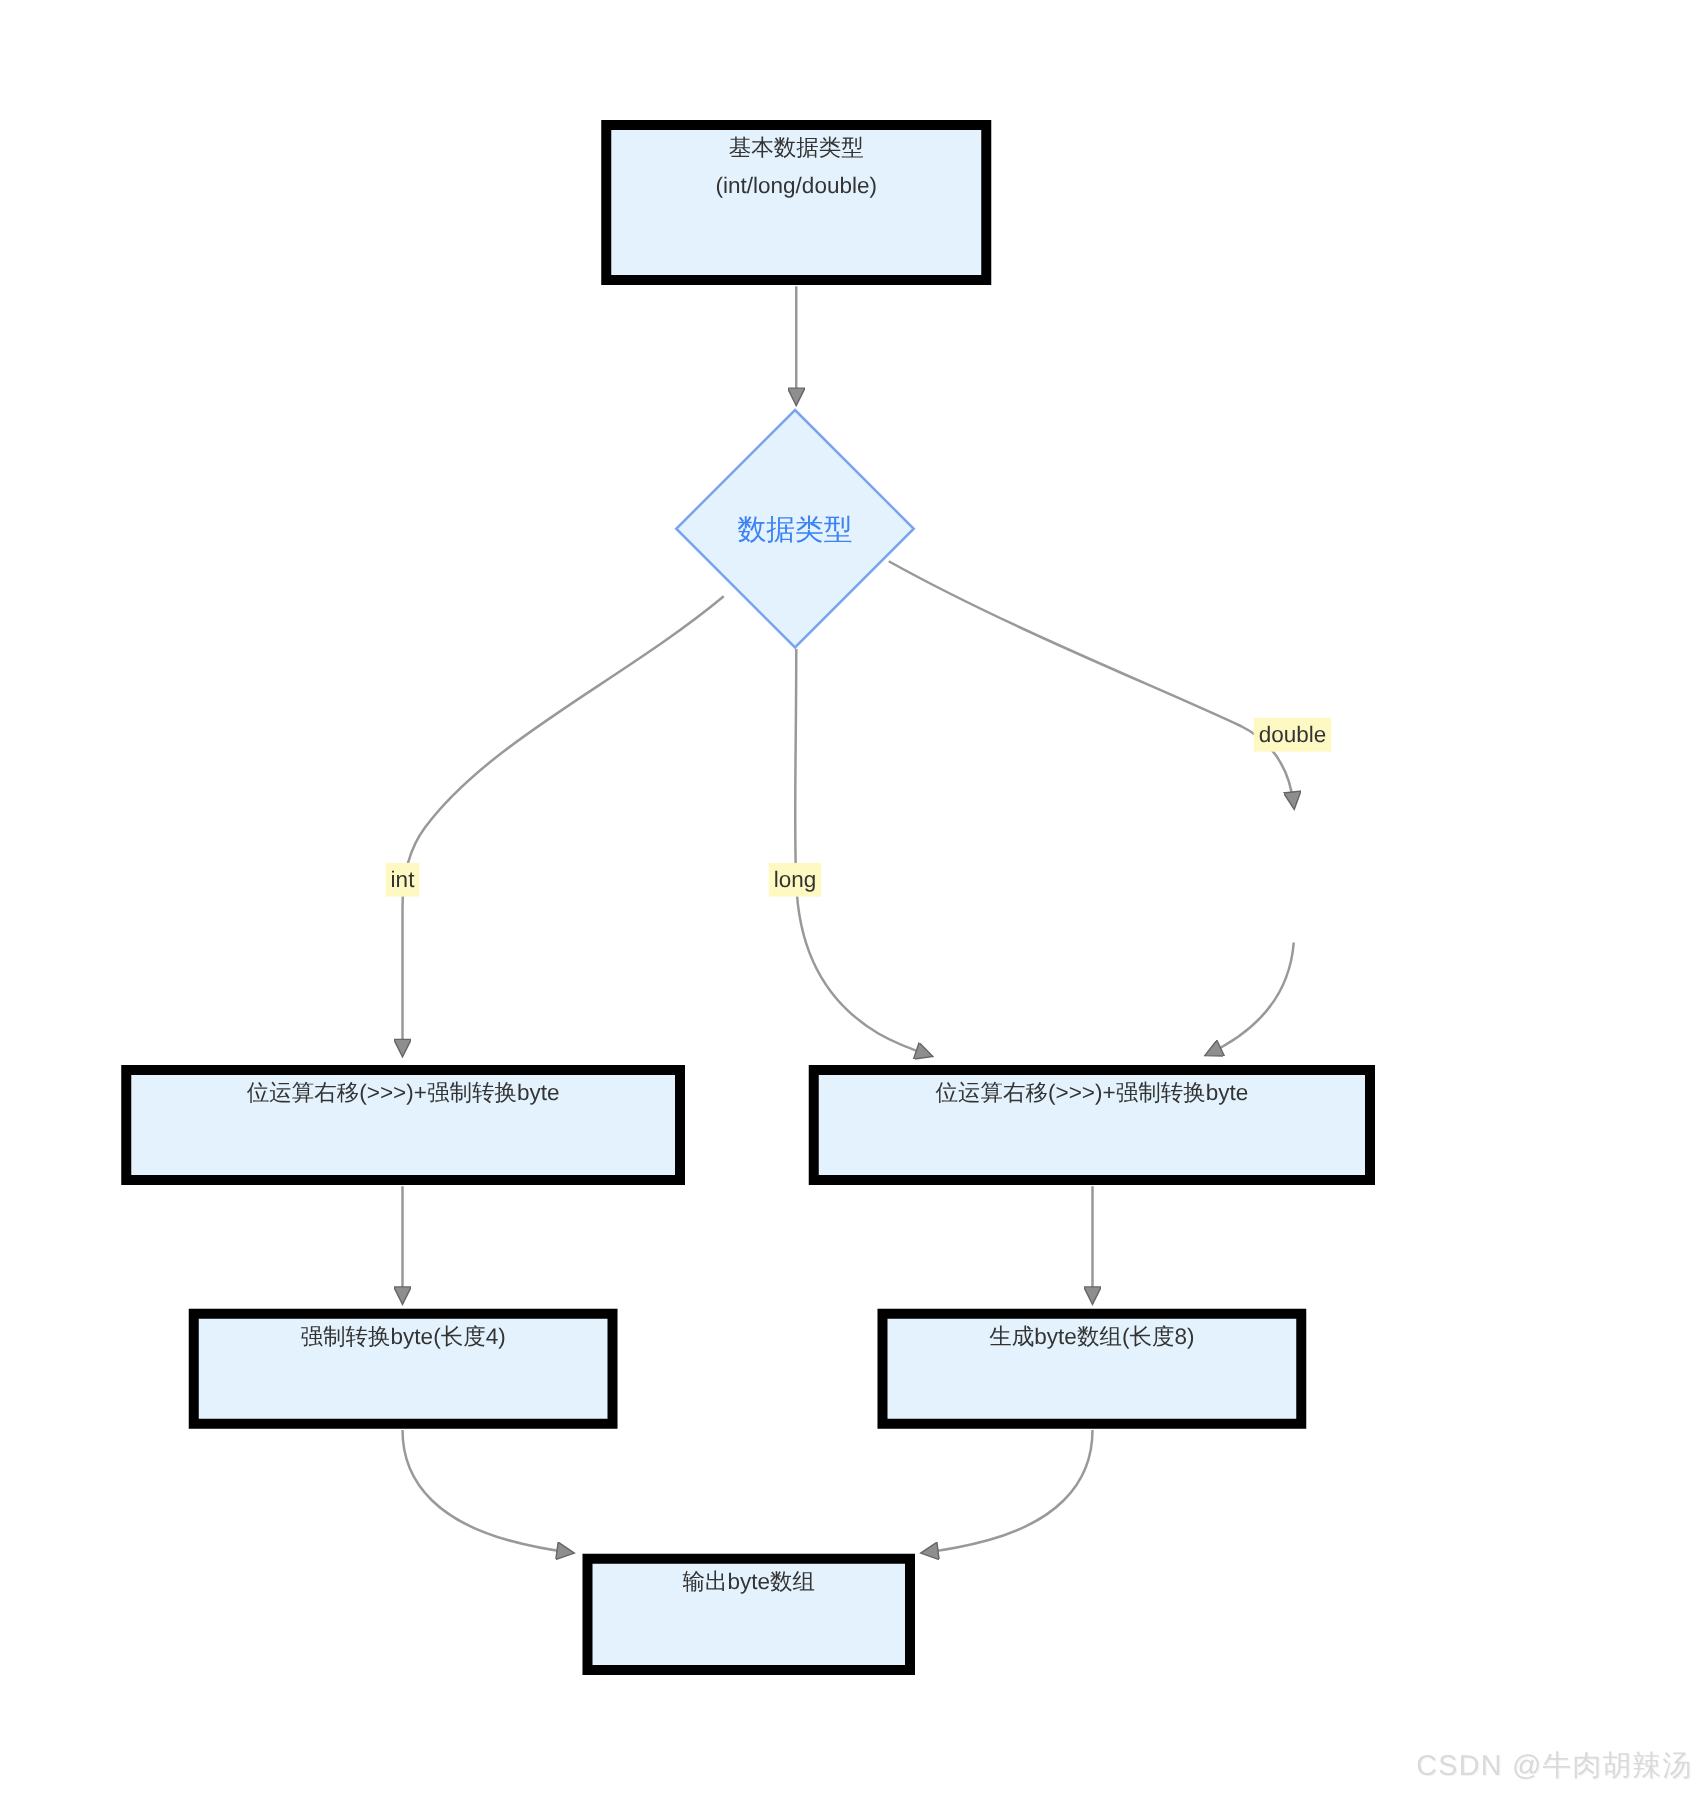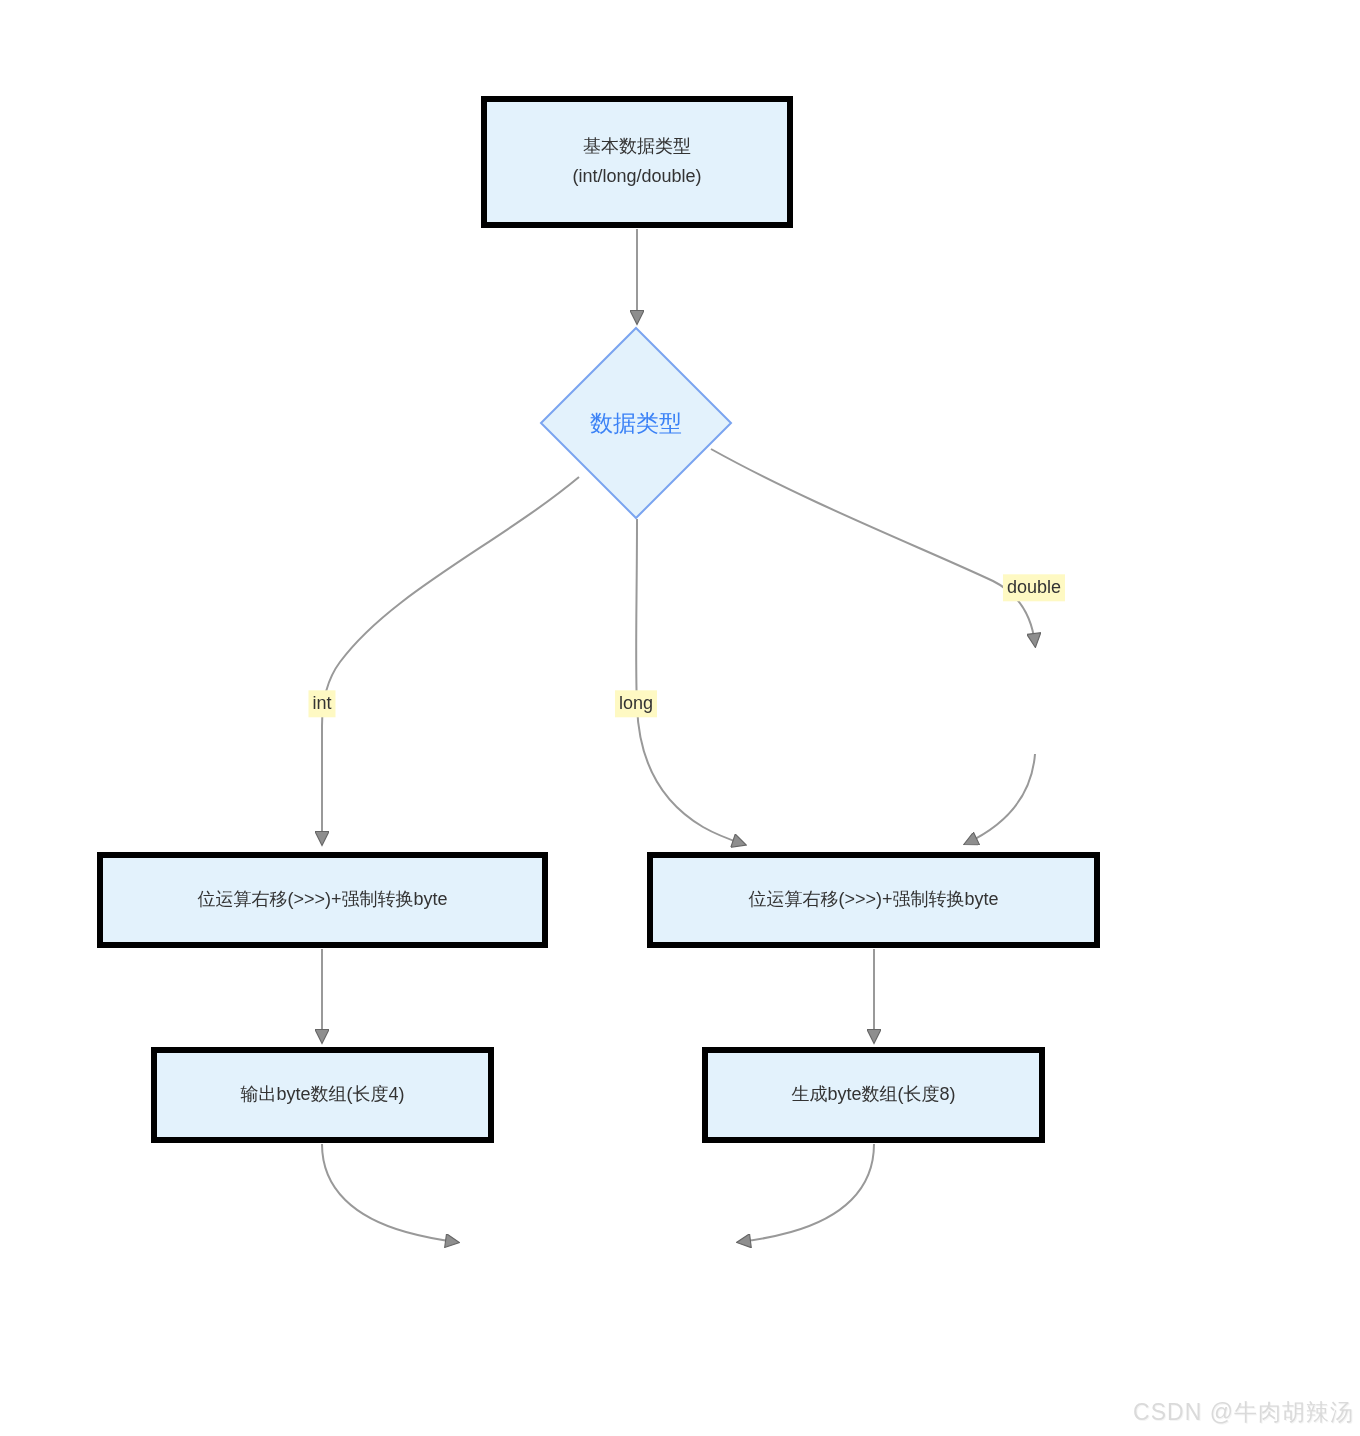--- a/index.html
+++ b/index.html
@@ -23,26 +23,25 @@
     height: 1436px;
   }
   .edge {
     fill: none;
     stroke: #999999;
     stroke-width: 2px;
   }
   .node {
     position: absolute;
     box-sizing: border-box;
-    border: 6px solid #000000;
+    border: 8px solid #000000;
     background: #e3f2fc;
     display: flex;
     flex-direction: column;
     align-items: center;
-    justify-content: center;
     text-align: center;
     font-size: 18px;
     color: #333333;
     line-height: 1.65;
   }
   .decision-text {
     position: absolute;
     display: flex;
     align-items: center;
     justify-content: center;
@@ -114,27 +113,30 @@
 
   <div class="node" style="left:97px; top:852px; width:451px; height:96px;">
     <span>位运算右移(&gt;&gt;&gt;)+强制转换byte</span>
   </div>
 
   <div class="node" style="left:647px; top:852px; width:453px; height:96px;">
     <span>位运算右移(&gt;&gt;&gt;)+强制转换byte</span>
   </div>
 
   <div class="node" style="left:151px; top:1047px; width:343px; height:96px;">
-    <span>输出byte数组(长度4)</span>
+    <span>强制转换byte(长度4)</span>
   </div>
 
   <div class="node" style="left:702px; top:1047px; width:343px; height:96px;">
     <span>生成byte数组(长度8)</span>
   </div>
 
+  <div class="node" style="left:466px; top:1243px; width:266px; height:97px;">
+    <span>输出byte数组</span>
+  </div>
 
   <div class="edge-label" style="left:322px; top:704px;">int</div>
 
   <div class="edge-label" style="left:636px; top:704px;">long</div>
 
   <div class="edge-label" style="left:1034px; top:588px;">double</div>
 
   <div class="watermark">CSDN @牛肉胡辣汤</div>
 
 </div>

